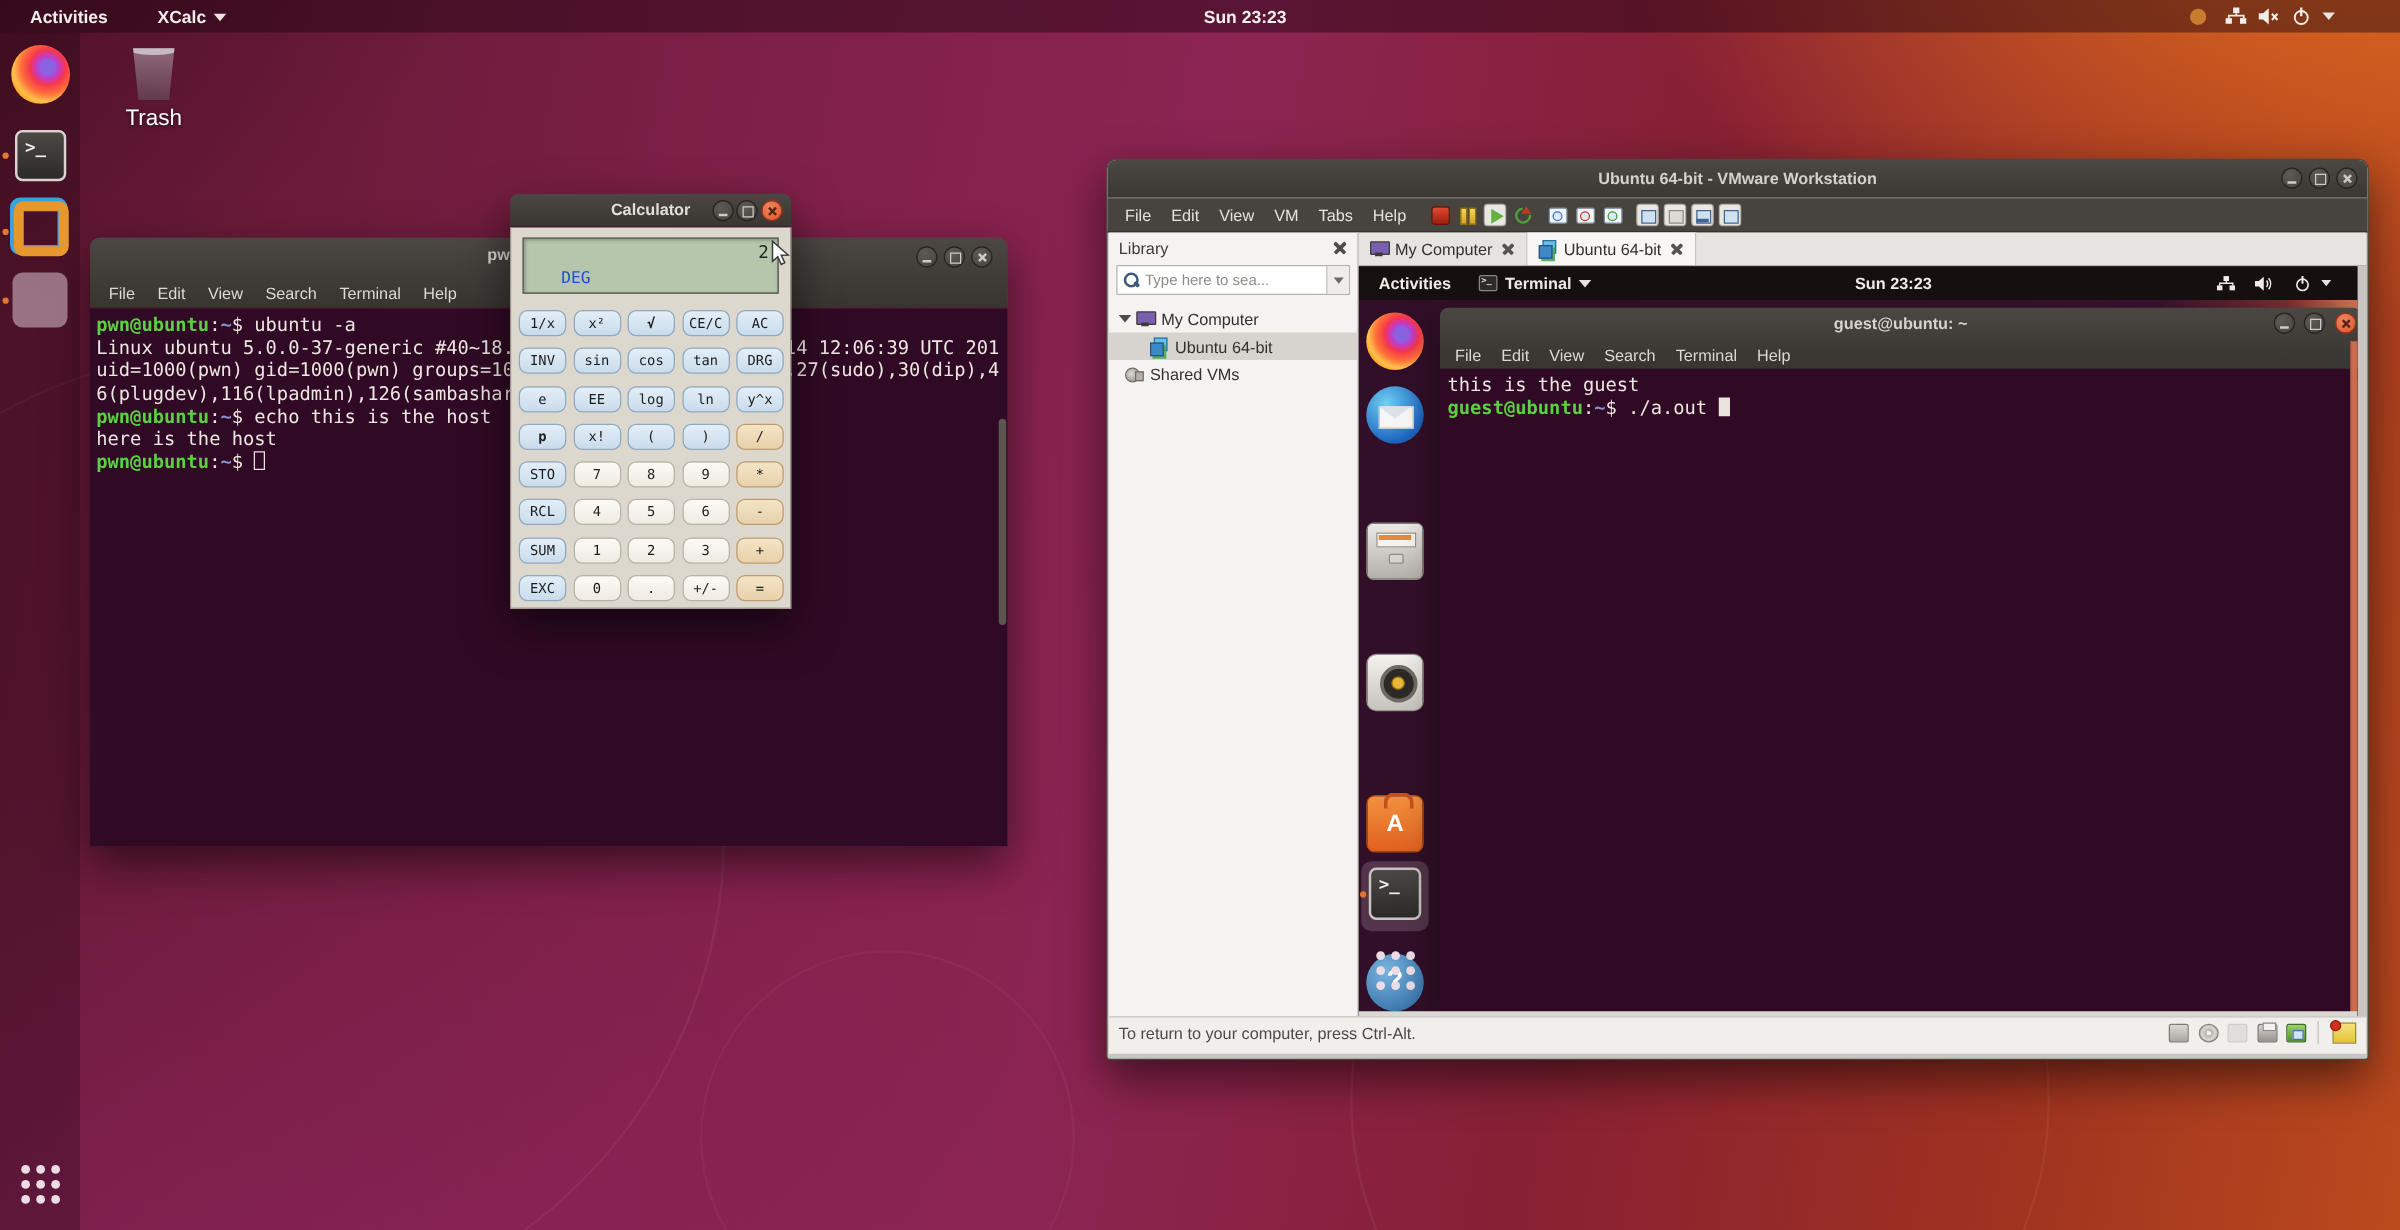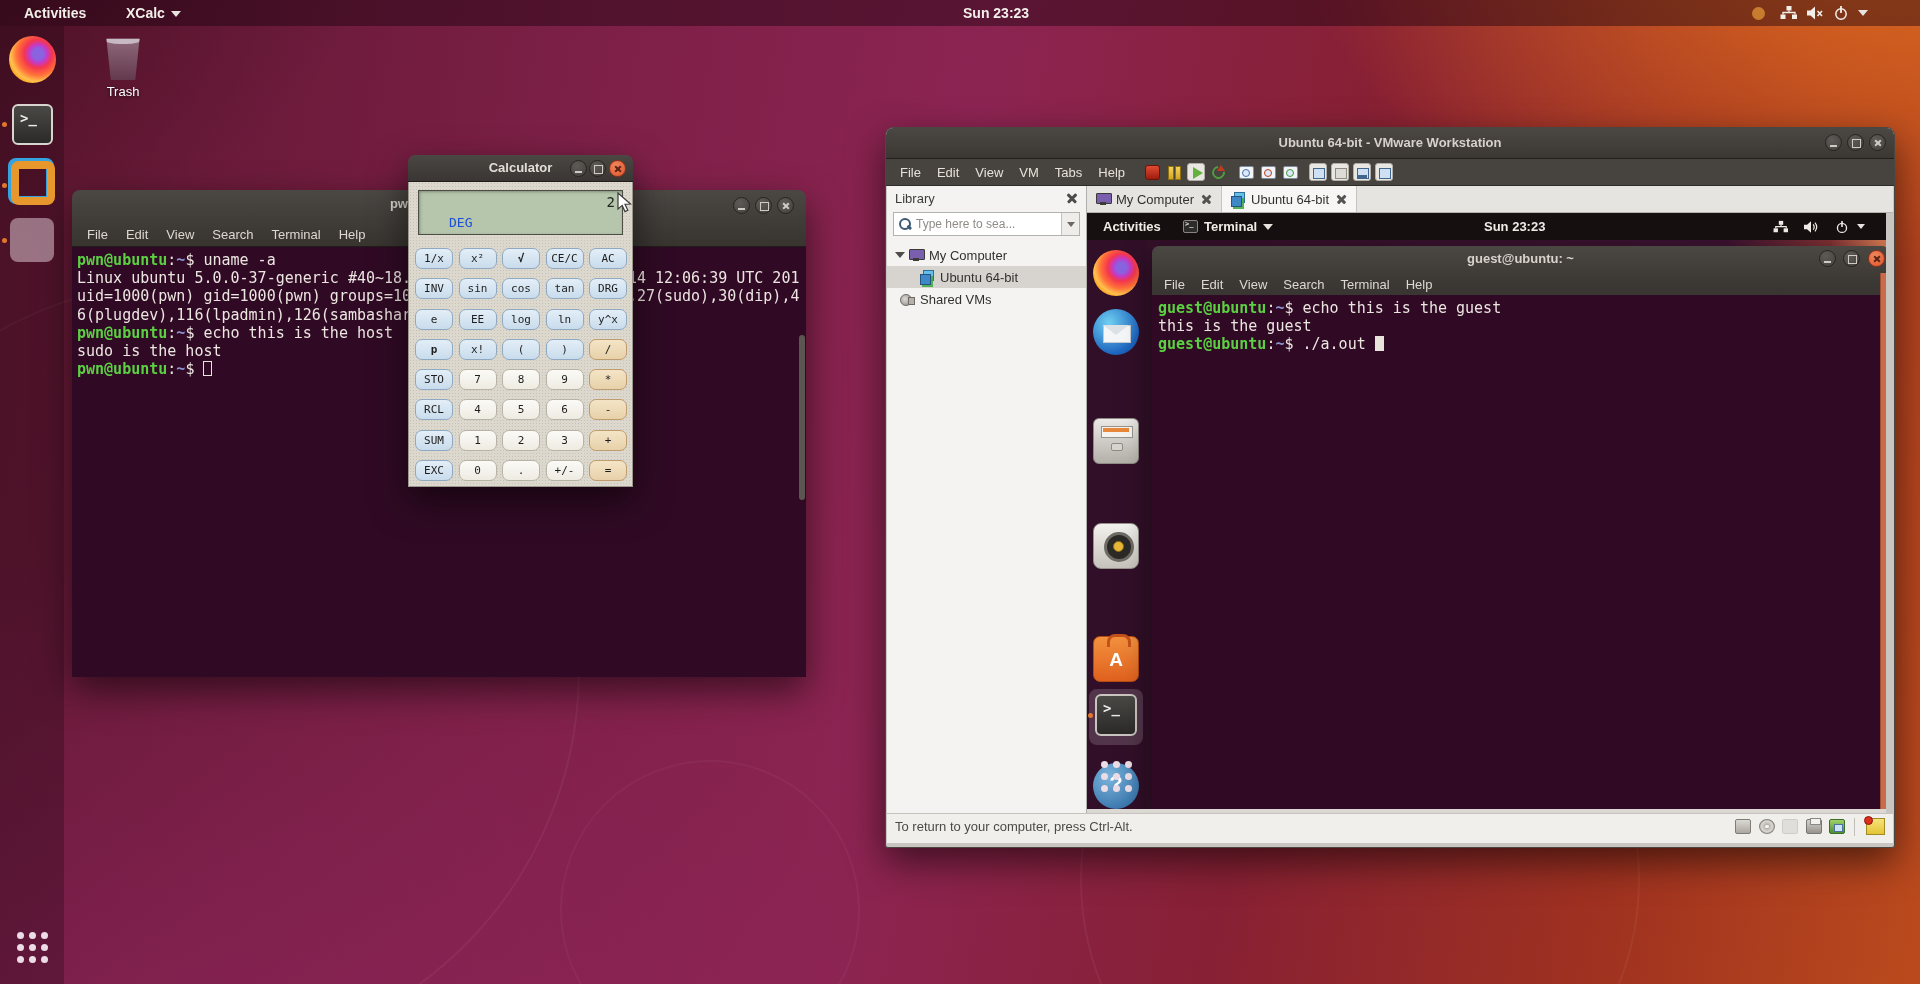--- a/index.html
+++ b/index.html
@@ -41,21 +41,21 @@
   .grid-dots i { background:#ecdce6; border-radius:50%; }
 
   
   #trash { position:absolute; left:92px; top:36px; width:62px; text-align:center; z-index:30; }
   .trash-can { width:36px; height:44px; margin:0 auto; position:relative;
     background:linear-gradient(rgba(215,215,222,.45),rgba(110,110,122,.40));
     clip-path:polygon(4% 6%,96% 6%,84% 100%,16% 100%);
     border-radius:3px; }
   .trash-can::before { content:""; position:absolute; left:0; top:0; width:36px; height:8px;
     background:rgba(230,230,236,.65); border-radius:50%/60%; }
-  .trash-label { margin-top:4px; font-size:13px; color:#fff; text-shadow:0 1px 3px rgba(0,0,0,.7); }
+  .trash-label { margin-top:4px; font-size:18px; color:#fff; text-shadow:0 1px 3px rgba(0,0,0,.7); }
 
   
   .win { position:absolute; box-shadow:0 14px 36px rgba(0,0,0,.55); }
   .wbtn { position:absolute; width:17px; height:17px; border-radius:50%;
     background:radial-gradient(circle at 38% 32%, #5e5a56, #44413e); border:1px solid #27241f; }
   .wbtn.focus-close { background:radial-gradient(circle at 38% 32%, #f0875f, #e0542a); border:1px solid #96321a; }
   .wbtn::before, .wbtn::after { content:""; position:absolute; background:#cfcac3; }
   .wbtn.wmin::before { left:4px; top:10px; width:7px; height:2px; }
   .wbtn.wmin::after { display:none; }
   .wbtn.wmax::before { left:4px; top:4px; width:7px; height:7px; background:transparent; border:1.5px solid #cfcac3; }
@@ -283,26 +283,26 @@
       <div class="term-menu">
         <span>File</span>
         <span>Edit</span>
         <span>View</span>
         <span>Search</span>
         <span>Terminal</span>
         <span>Help</span>
       </div>
     </div>
     <div class="term-body">
-      <div class="trow"><span class="u">pwn@ubuntu</span><span>:</span><span class="p">~</span><span>$ uname -a</span></div>
+      <div class="trow"><span class="u">pwn@ubuntu</span><span>:</span><span class="p">~</span><span>$ ubuntu -a</span></div>
       <div class="trow"><span>Linux ubuntu 5.0.0-37-generic #40~18.04.1-Ubuntu SMP Thu Nov 14 12:06:39 UTC 201</span></div>
       <div class="trow"><span>uid=1000(pwn) gid=1000(pwn) groups=1000(pwn),4(adm),24(cdrom),27(sudo),30(dip),4</span></div>
       <div class="trow"><span>6(plugdev),116(lpadmin),126(sambashare)</span></div>
       <div class="trow"><span class="u">pwn@ubuntu</span><span>:</span><span class="p">~</span><span>$ echo this is the host</span></div>
-      <div class="trow"><span>sudo is the host</span></div>
+      <div class="trow"><span>here is the host</span></div>
       <div class="trow"><span class="u">pwn@ubuntu</span><span>:</span><span class="p">~</span><span>$ </span><span class="cursor-hollow"></span></div>
     </div>
     <div class="term-scroll"></div>
   </div>
 
   <div id="vmware" class="win">
     <div class="vm-title">
       <div class="t">Ubuntu 64-bit - VMware Workstation</div>
       <span class="wbtn wmin" style="right:52px;top:6px;"></span>
       <span class="wbtn wmax" style="right:30px;top:6px;"></span>
@@ -425,21 +425,20 @@
           <div class="gterm-menu">
             <span>File</span>
             <span>Edit</span>
             <span>View</span>
             <span>Search</span>
             <span>Terminal</span>
             <span>Help</span>
           </div>
         </div>
         <div class="gterm-body">
-          <div class="trow"><span class="u">guest@ubuntu</span><span>:</span><span class="p">~</span><span>$ echo this is the guest</span></div>
           <div class="trow"><span>this is the guest</span></div>
           <div class="trow"><span class="u">guest@ubuntu</span><span>:</span><span class="p">~</span><span>$ ./a.out </span><span class="cursor-block"></span></div>
         </div>
         <div class="gterm-scroll"></div>
       </div>
 
       <div class="console-gap"></div>
     </div>
 
     <div class="vm-status">

